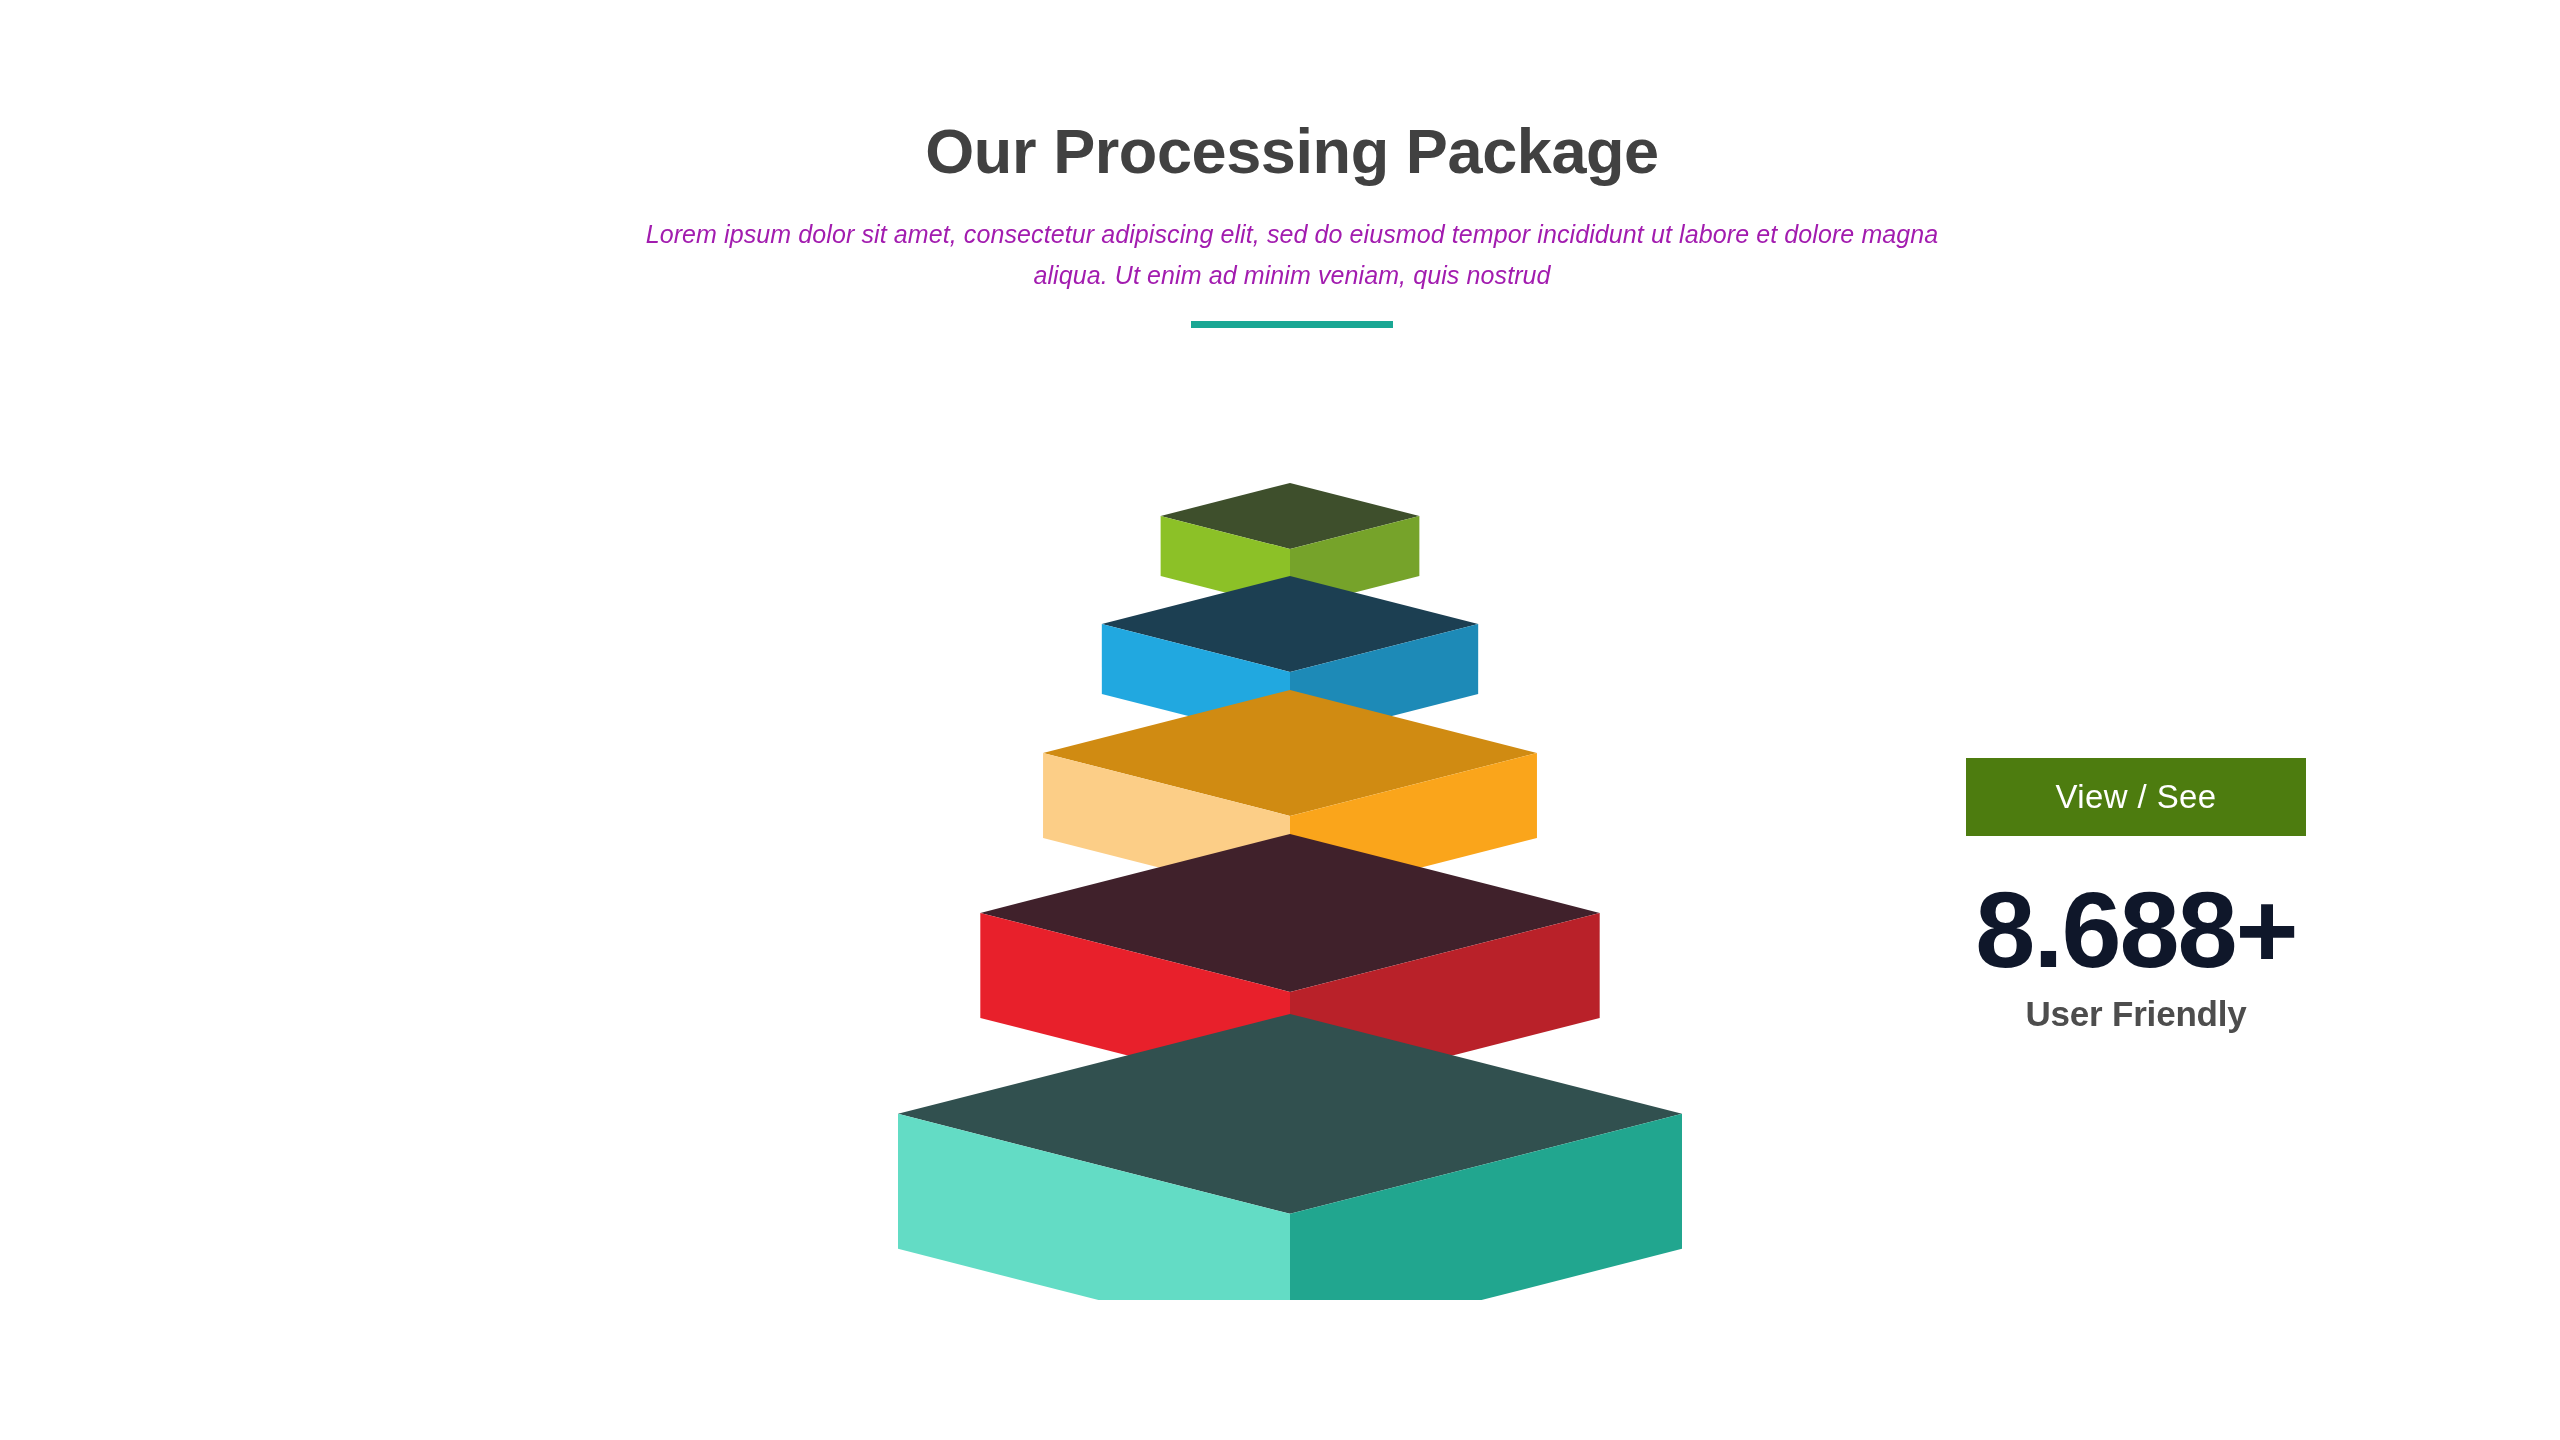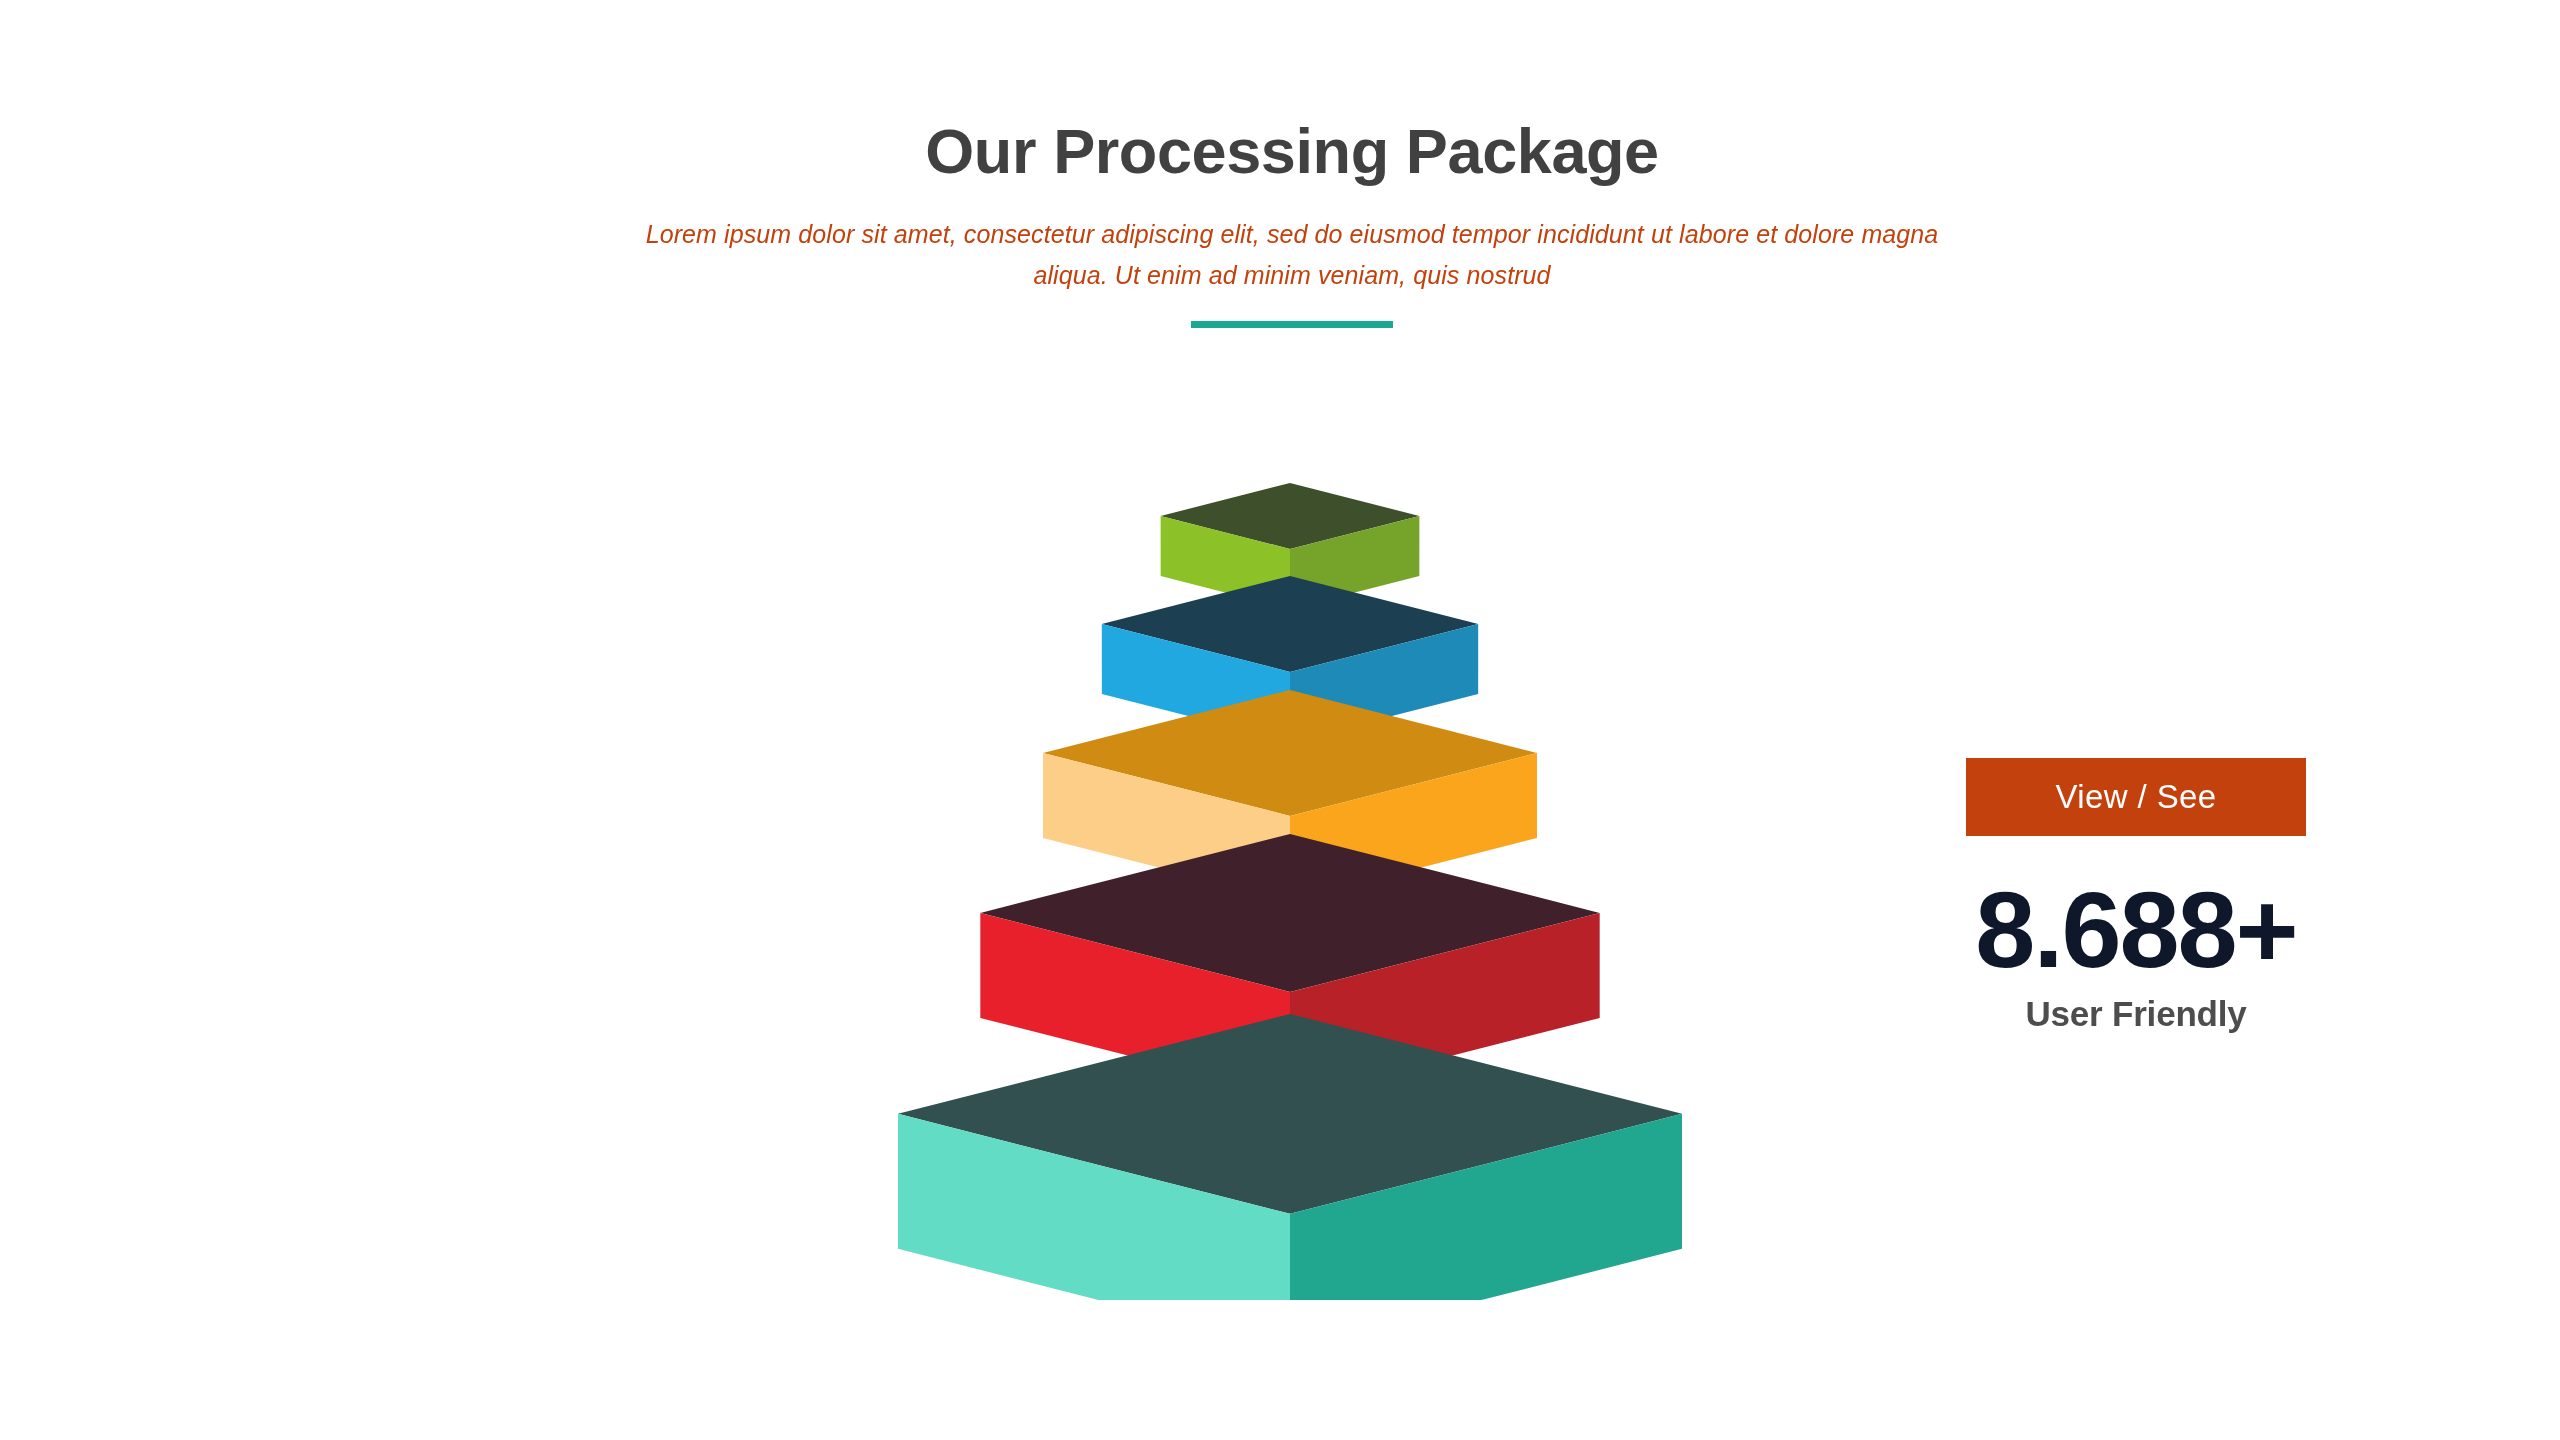--- a/index.html
+++ b/index.html
@@ -13,21 +13,21 @@
 
   
   .header { position:absolute; left:12px; top:118px; width:2560px; text-align:center; }
   .page-title {
     font-size:63px; font-weight:700; color:#414141;
     letter-spacing:-0.4px; line-height:1.05;
     font-family:"Liberation Sans", sans-serif;
   }
   .subtitle {
     margin:30px auto 0; width:1300px;
-    font-size:25px; font-style:italic; color:#c2410c;
+    font-size:25px; font-style:italic; color:#a21caf;
     line-height:1.62; letter-spacing:0.1px;
     font-family:"Liberation Sans", sans-serif;
   }
   .divider {
     margin:26px auto 0; width:202px; height:7px;
     background:#1aa794;
   }
 
   
   .left-col { position:absolute; left:150px; top:572px; width:620px; }
@@ -106,18 +106,18 @@
           <polygon points="100.32,442.9108 410,521.8792000000001 410,626.8792000000001 100.32,547.9108" fill="#e8202b"></polygon>
           <polygon points="410,521.8792000000001 719.6800000000001,442.9108 719.6800000000001,547.9108 410,626.8792000000001" fill="#b92129"></polygon>
           <polygon points="410,543.9108 802,643.8708 410,743.8308 18,643.8708" fill="#31504f"></polygon>
           <polygon points="18,643.8708 410,743.8308 410,878.8308 18,778.8708" fill="#63dcc5"></polygon>
           <polygon points="410,743.8308 802,643.8708 802,778.8708 410,878.8308" fill="#21a68f"></polygon>
         </g>
     </svg>
   </div>
 
   <div class="right-col">
-    <button class="cta-button" style="background: #c2410c;">View / See</button>
+    <button class="cta-button" style="background: #4d7c0f;">View / See</button>
     <div class="stat-number">8.688+</div>
     <div class="stat-label">User Friendly</div>
   </div>
 
 </div>
 
 </body></html>

